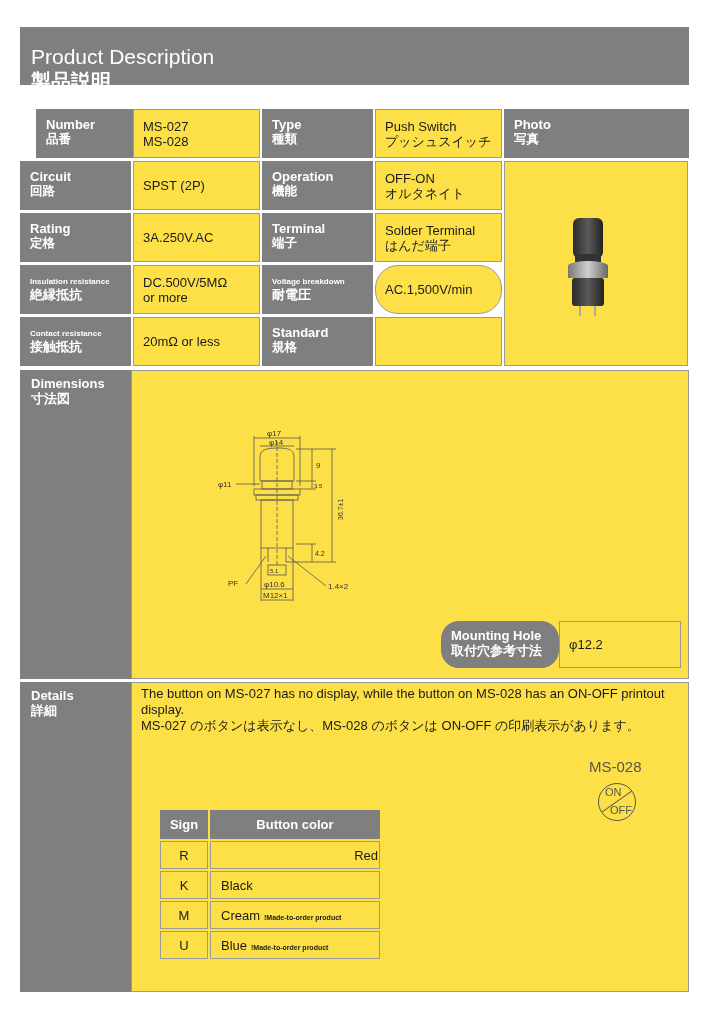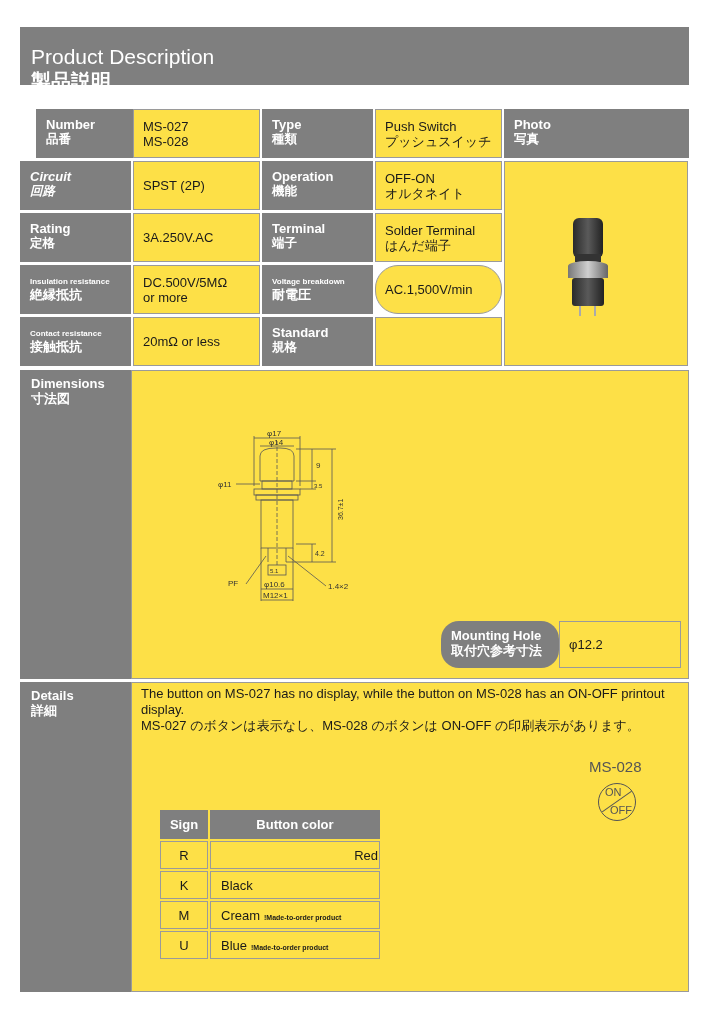--- a/index.html
+++ b/index.html
@@ -68,21 +68,21 @@
     <rect x="68" y="56" width="30" height="40" rx="6" fill="url(#capg)"></rect>
     <rect x="70" y="92" width="26" height="8" fill="#333"></rect>
     <ellipse cx="83" cy="104" rx="20" ry="5" fill="url(#ring)"></ellipse>
     <rect x="63" y="104" width="40" height="12" fill="url(#ring)"></rect>
     <rect x="67" y="116" width="32" height="28" rx="3" fill="url(#capg)"></rect>
     <rect x="74" y="144" width="2" height="10" fill="#aaa"></rect>
     <rect x="89" y="144" width="2" height="10" fill="#aaa"></rect>
   </svg>
 </div>
 
-<div class="abs gray lbl" style="left:20px; top:161px; width:111px; height:49px;font-style:italic;">
+<div class="abs gray lbl" style="left:20px; top:161px; width:111px; height:49px;">
   <div>Circuit</div>
   <div class="jp">回路</div>
 </div>
 <div class="abs cell val" style="left:133px; top:161px; width:127px; height:49px;">
   <span>SPST (2P)</span>
 </div>
 <div class="abs gray lbl" style="left:262px; top:161px; width:111px; height:49px;">
   <div>Operation</div>
   <div class="jp">機能</div>
 </div>

